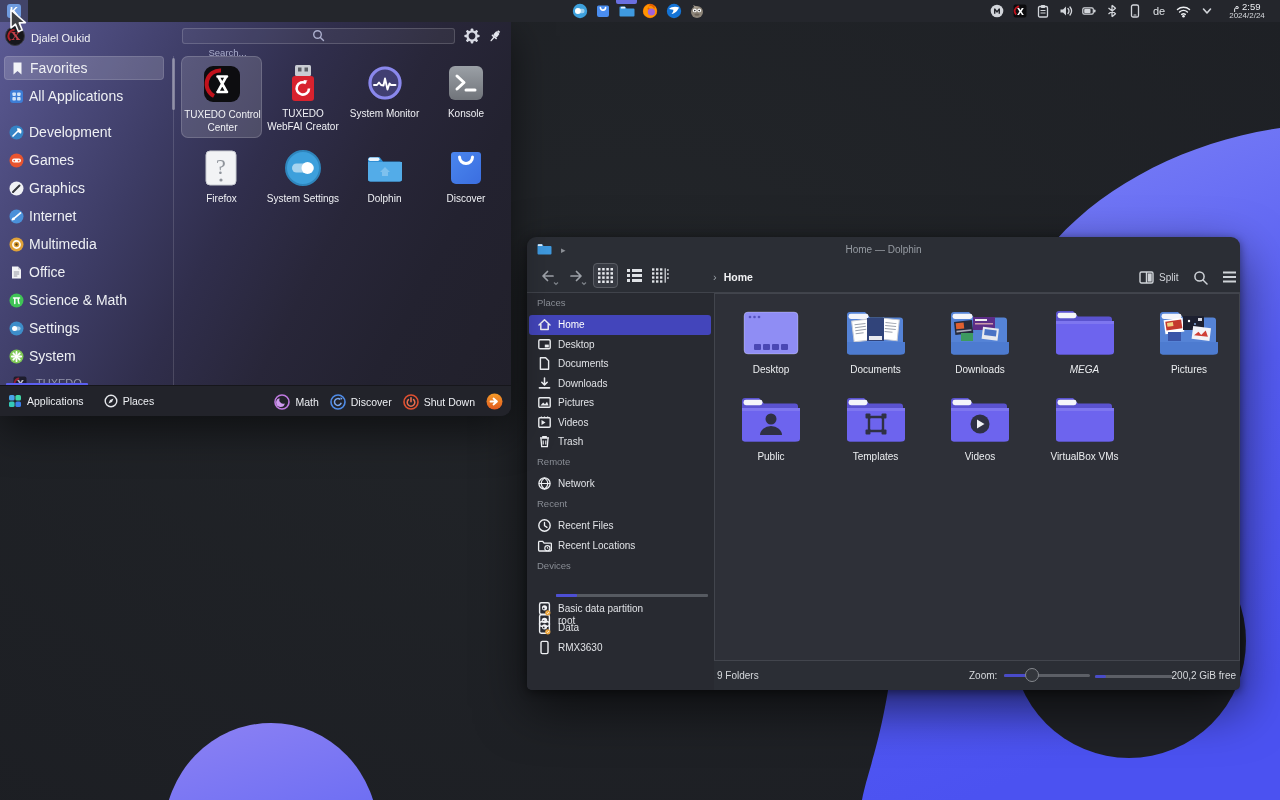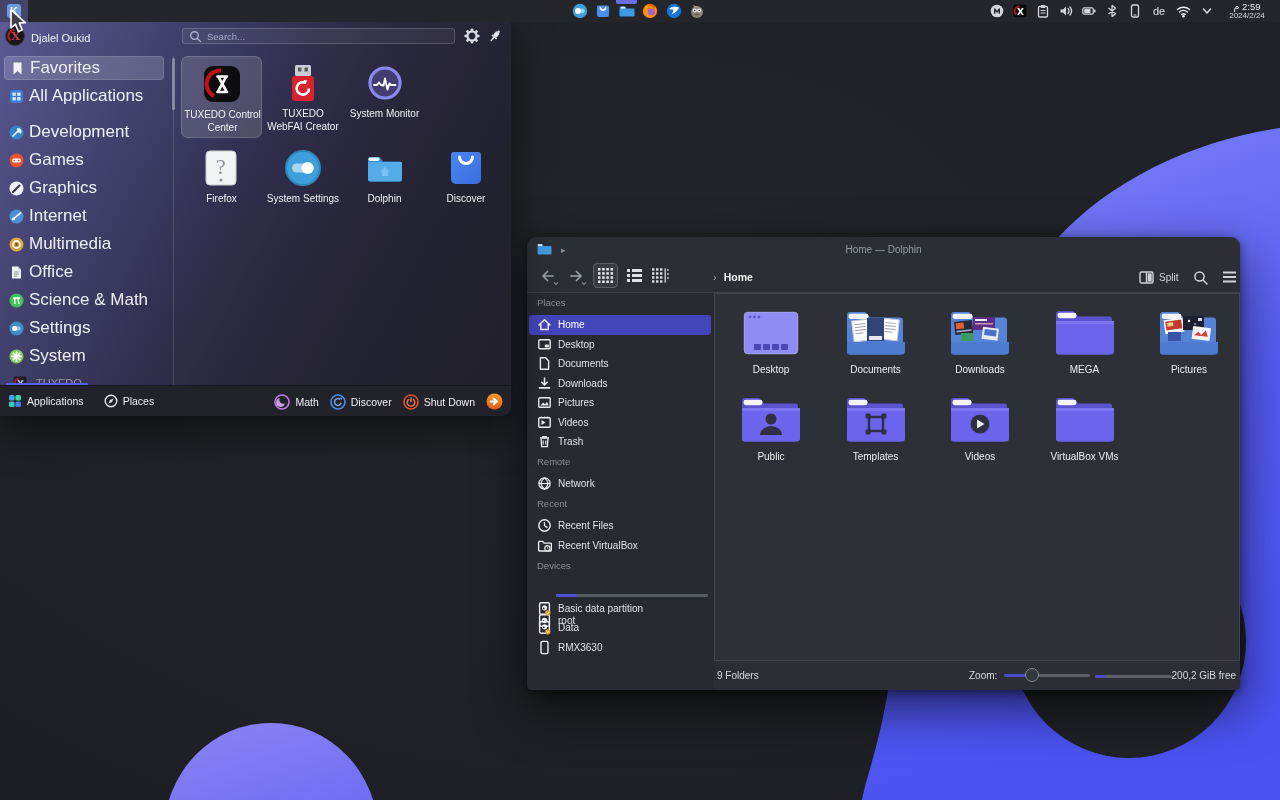--- a/index.html
+++ b/index.html
@@ -24,28 +24,28 @@
   #clock .t { font-size:9.5px; color:#eceef1; direction:rtl; }
   #clock .d { font-size:8px; color:#d6d9dd; }
 
   
   #menu { left:0; top:22px; width:511px; height:394px; z-index:20;
     background:linear-gradient(118deg,#5b5a94 0%,#4c4b7d 14%,#3d3c65 30%,#302e4c 46%,#282639 62%,#232230 78%,#21202a 100%);
     border-radius:0 0 10px 0; box-shadow: 0 14px 40px rgba(0,0,0,.55); }
   #menu-header { left:0; top:0; width:511px; height:34px; }
   #avatar { left:5px; top:4px; width:20px; height:20px; border-radius:50%; background:#17171c; border:1px solid #3a3a44; display:flex; align-items:center; justify-content:center; }
   #user-name { left:31px; top:0; height:31px; display:flex; align-items:center; font-size:11px; color:#f2f3f6; }
-  #search-box { left:182px; top:6px; width:273px; height:16px; border-radius:3px; background:rgba(255,255,255,.055); border:1px solid rgba(255,255,255,.17); display:flex; align-items:center; padding:0 6px; gap:5px; }
+  #search-box { left:182px; top:6px; width:273px; height:16px; border-radius:3px; background:rgba(255,255,255,.055); border:1px solid rgba(255,255,255,.17); display:flex; align-items:center; padding:0 6px; gap:5px;flex-direction:column; }
   #search-box input { background:transparent; border:none; outline:none; color:#c9cbe0; font-size:9.5px; width:220px; font-family:inherit; }
   #search-box input::placeholder { color:#aaadcc; }
   #config-btn { left:461px; top:3px; width:22px; height:22px; display:flex; align-items:center; justify-content:center; }
   #pin-btn { left:484px; top:3px; width:22px; height:22px; display:flex; align-items:center; justify-content:center; }
 
   #sidebar { left:0; top:34px; width:173px; height:329px; overflow:hidden; }
-  .side-item { position:absolute; left:4px; width:160px; height:24px; border-radius:4px; display:flex; align-items:center; gap:5px; padding-left:5px; color:#eef0f4; font-size:17px; }
+  .side-item { position:absolute; left:4px; width:160px; height:24px; border-radius:4px; display:flex; align-items:center; gap:5px; padding-left:5px; color:#eef0f4; font-size:14px; }
   .side-item.selected { background:rgba(255,255,255,.17); border:1px solid rgba(255,255,255,.13); }
   .side-sep { position:absolute; left:173px; top:34px; width:1px; height:330px; background:rgba(255,255,255,.14); }
   #side-scroll { left:171.5px; top:36px; width:3px; height:52px; border-radius:2px; background:rgba(255,255,255,.35); }
   #side-clipped { left:4px; top:349px; width:160px; height:12px; overflow:hidden; color:#b9bccc; }
   #clipped-line { left:6px; top:361px; width:82px; height:2.5px; background:#5b5ff0; border-radius:1px; }
 
   #app-grid { left:176px; top:34px; width:335px; height:330px; }
   .tile { position:absolute; width:81px; border-radius:7px; text-align:center; }
   .tile.selected { background:rgba(255,255,255,.14); border:1px solid rgba(255,255,255,.16); }
   .tile .ticon { display:flex; justify-content:center; }
@@ -445,20 +445,35 @@
         <div class="tile" style="left: 168px; top: 0px; height: 82px; padding-top: 7px;">
           <div class="ticon">
             <svg width="40" height="40" viewBox="0 0 40 40" style="display:block">
               <circle cx="20" cy="20" r="16.5" fill="#413f72"></circle>
               <circle cx="20" cy="20" r="15" fill="none" stroke="#8a88ec" stroke-width="3.2"></circle>
               <path d="M9,22 h3 l2,-2.5 2,2.5 2.5,0.5 1.5,-7 2.5,11 2,-6 1.5,1.5 h4.5" fill="none" stroke="#fff" stroke-width="1.9" stroke-linejoin="round" stroke-linecap="round"></path>
             </svg>
           </div>
           <div class="tlabel">System Monitor</div>
         </div>
+        <div class="tile" style="left: 249.5px; top: 0px; height: 82px; padding-top: 7px;">
+          <div class="ticon">
+            <svg width="40" height="40" viewBox="0 0 40 40" style="display:block">
+              <defs>
+                <linearGradient id="kns" x1="0" y1="0" x2="0" y2="1">
+                  <stop offset="0" stop-color="#9ba0a6"></stop>
+                  <stop offset="1" stop-color="#70747a"></stop>
+                </linearGradient>
+              </defs>
+              <rect x="3" y="3" width="34" height="34" rx="6" fill="url(#kns)"></rect>
+              <path d="M11,13 l7,6.5 -7,6.5 M20,27 h9" fill="none" stroke="#fff" stroke-width="3" stroke-linecap="round" stroke-linejoin="round"></path>
+            </svg>
+          </div>
+          <div class="tlabel">Konsole</div>
+        </div>
         <div class="tile" style="left: 5px; top: 83px; height: 80px; padding-top: 9px;">
           <div class="ticon">
             <svg width="40" height="40" viewBox="0 0 40 40" style="display:block">
               <rect x="4" y="3" width="30" height="34" rx="4" fill="#f2f3f5" stroke="#c9ccd2"></rect>
               <text x="19" y="26" font-size="22" fill="#8f949b" text-anchor="middle" font-family="Liberation Serif">?</text>
               <circle cx="19" cy="32" r="1.6" fill="#8f949b"></circle>
             </svg>
           </div>
           <div class="tlabel">Firefox</div>
         </div>
@@ -758,21 +773,21 @@
           <span>Recent Files</span>
         </div>
         <div class="pl-item" style="top: 242.5px;">
           <span style="display:flex">
             <svg width="15" height="15" viewBox="0 0 15 15" style="display:block">
               <path d="M1.5,3.4 h4.2 l1.4,1.8 h6.4 a0.9,0.9 0 0 1 0.9,0.9 v6 a0.9,0.9 0 0 1 -0.9,0.9 h-11 a0.9,0.9 0 0 1 -0.9,-0.9 v-7.8 a0.9,0.9 0 0 1 0.9,-0.9 z" fill="none" stroke="#eef0f3" stroke-width="1.3"></path>
               <circle cx="10.4" cy="10.2" r="2.6" fill="#282a31" stroke="#eef0f3" stroke-width="1.1"></circle>
               <path d="M10.4,9 v1.3 l1,0.6" stroke="#eef0f3" stroke-width="0.9" fill="none"></path>
             </svg>
           </span>
-          <span>Recent VirtualBox</span>
+          <span>Recent Locations</span>
         </div>
         <div class="pl-header" style="top: 266.5px;">Devices</div>
         <div class="pl-item" style="top: 282px; margin-top: 36px;">
           <span style="display:flex">
             <svg width="15" height="15" viewBox="0 0 15 15" style="display:block">
               <rect x="2.6" y="1.8" width="9.8" height="11.4" rx="1.6" fill="none" stroke="#eef0f3" stroke-width="1.4"></rect>
               <circle cx="7.5" cy="7.5" r="2.8" fill="#eef0f3"></circle>
               <circle cx="6.6" cy="8.2" r="1" fill="#282a31"></circle>
             </svg>
           </span>
@@ -867,21 +882,21 @@
               <g transform="rotate(7 43 30)">
                 <rect x="33" y="22" width="16" height="12" fill="#e8e9ee"></rect>
                 <rect x="35" y="24" width="12" height="6" fill="#4a72c4"></rect>
               </g>
               <rect x="12" y="27" width="12" height="8" fill="#3d9a60"></rect>
   <path d="M2,36 l58,0 v9.5 a3,3 0 0 1 -3,3 h-52 a3,3 0 0 1 -3,-3 z" fill="#4d7bd0"></path>
             </svg>
           </div>
           <div class="fold-label">Downloads</div>
         </div>
-        <div class="fold-tile" style="left: 317.5px; top: 12px;">
+        <div class="fold-tile" style="left: 317.5px; top: 12px; font-style: italic;">
           <div class="fold-ic">
             <svg width="62" height="52" viewBox="0 0 62 52" style="display:block">
               <path d="M2,8 a3,3 0 0 1 3,-3 h14 l5,5.5 h31 a3,3 0 0 1 3,3 v-1 l0,33 a3,3 0 0 1 -3,3 h-50 a3,3 0 0 1 -3,-3 z" fill="#5a52cf"></path>
   <rect x="3.5" y="6.8" width="19" height="5.4" rx="2.4" fill="#f4f5fa"></rect>
   <path d="M2,15 h58 v30.5 a3,3 0 0 1 -3,3 h-52 a3,3 0 0 1 -3,-3 z" fill="#6d64ee"></path>
   <path d="M2,15 h58 v3 h-58 z" fill="rgba(255,255,255,.12)"></path>
             </svg>
           </div>
           <div class="fold-label">MEGA</div>
         </div>

